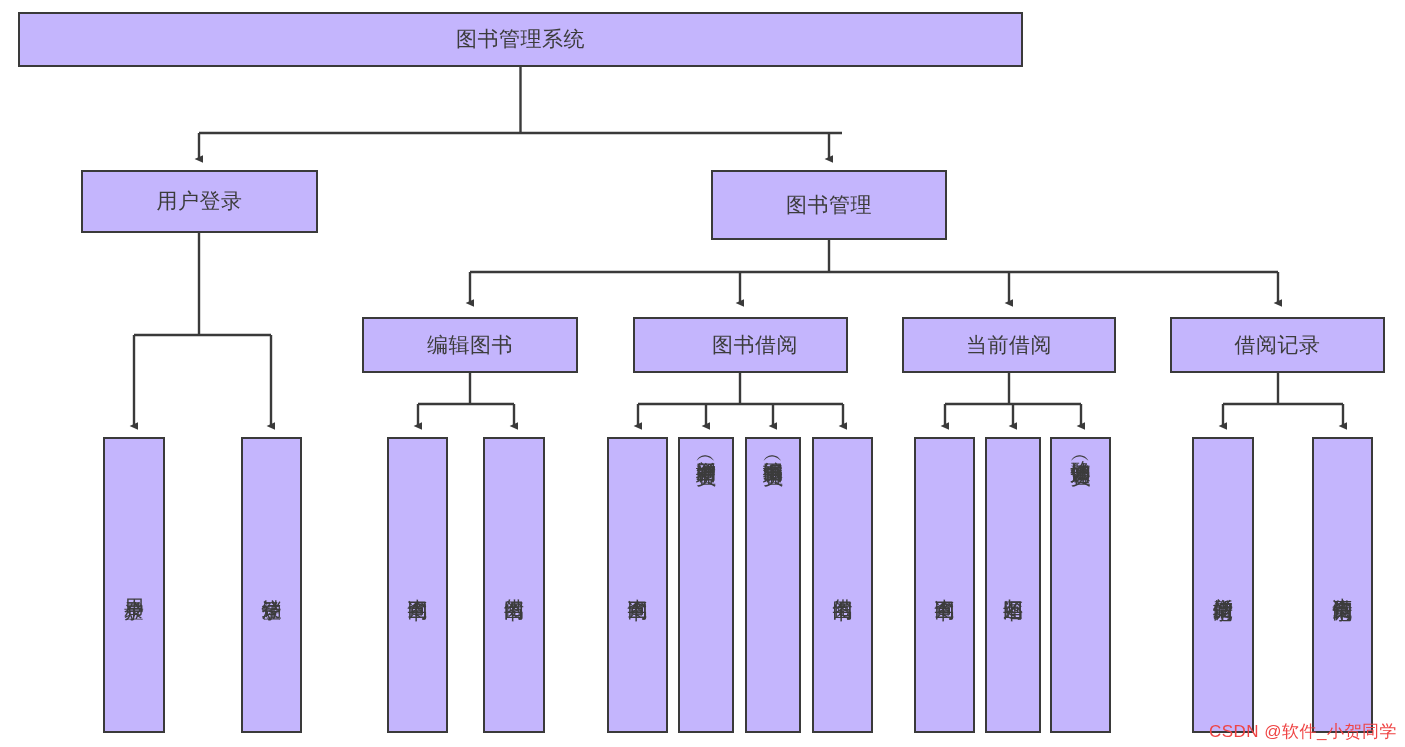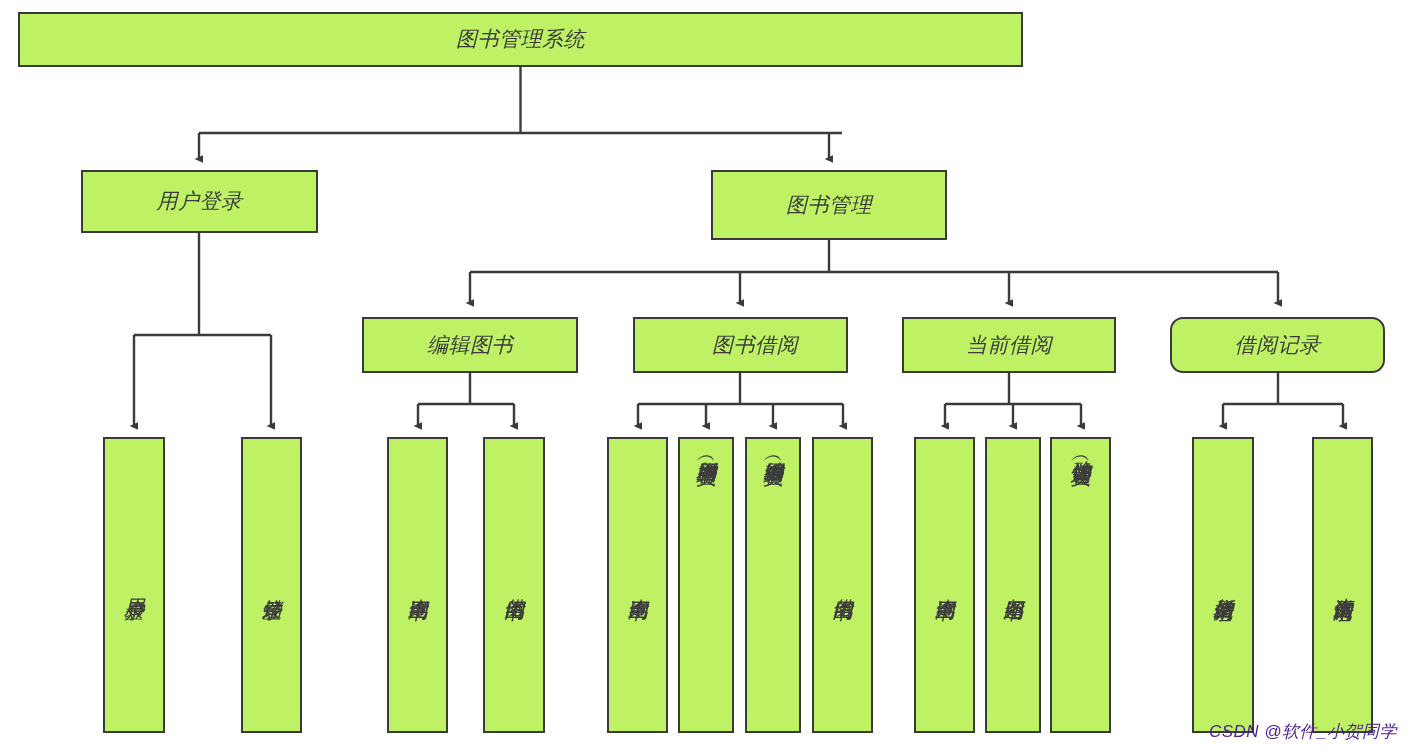--- a/index.html
+++ b/index.html
@@ -23,27 +23,26 @@
   #diagram-svg {
     position: absolute;
     left: 0;
     top: 0;
     width: 1405px;
     height: 747px;
   }
   .node-box {
     position: absolute;
     box-sizing: border-box;
-    background: #bef264;
+    background: #c4b5fd;
     border: 2.2px solid #3a3a3a;
     display: flex;
     align-items: center;
     justify-content: center;
     overflow: hidden;
-    font-style: italic;
   }
   .node-label-h {
     font-size: 21px;
     color: #3c3c3c;
     line-height: 1.15;
     white-space: nowrap;
     letter-spacing: 0.5px;
   }
   .node-label-v {
     font-size: 20px;
@@ -62,24 +61,23 @@
   }
   .leaf-box.centered {
     align-items: center;
     padding-top: 0;
   }
   #watermark {
     position: absolute;
     right: 8px;
     bottom: 4px;
     font-size: 17px;
-    color: #4c1d95;
+    color: #ef4444;
     white-space: nowrap;
     letter-spacing: 0.5px;
-    font-style: italic;
   }
 </style>
 </head>
 <body>
 
 <div id="diagram-root">
 
   <svg id="diagram-svg" viewBox="0 0 1405 747" xmlns="http://www.w3.org/2000/svg">
     <defs>
       <marker id="arrowhead" markerWidth="9" markerHeight="9" refX="4.2" refY="4.4" orient="auto" markerUnits="userSpaceOnUse">
@@ -146,21 +144,21 @@
 
   <div class="node-box" style="left:362px; top:317px; width:216px; height:56px;">
     <span class="node-label-h">编辑图书</span>
   </div>
   <div class="node-box" style="left:633px; top:317px; width:215px; height:56px;padding-left:29px;">
     <span class="node-label-h">图书借阅</span>
   </div>
   <div class="node-box" style="left:902px; top:317px; width:214px; height:56px;">
     <span class="node-label-h">当前借阅</span>
   </div>
-  <div class="node-box" style="left:1170px; top:317px; width:215px; height:56px;border-radius:13px;">
+  <div class="node-box" style="left:1170px; top:317px; width:215px; height:56px;">
     <span class="node-label-h">借阅记录</span>
   </div>
 
   <div class="node-box leaf-box centered" style="left:103px; top:437px; width:62px; height:296px;">
     <span class="node-label-v">用户登录</span>
   </div>
   <div class="node-box leaf-box centered" style="left:241px; top:437px; width:61px; height:296px;">
     <span class="node-label-v">注销登录</span>
   </div>
 

